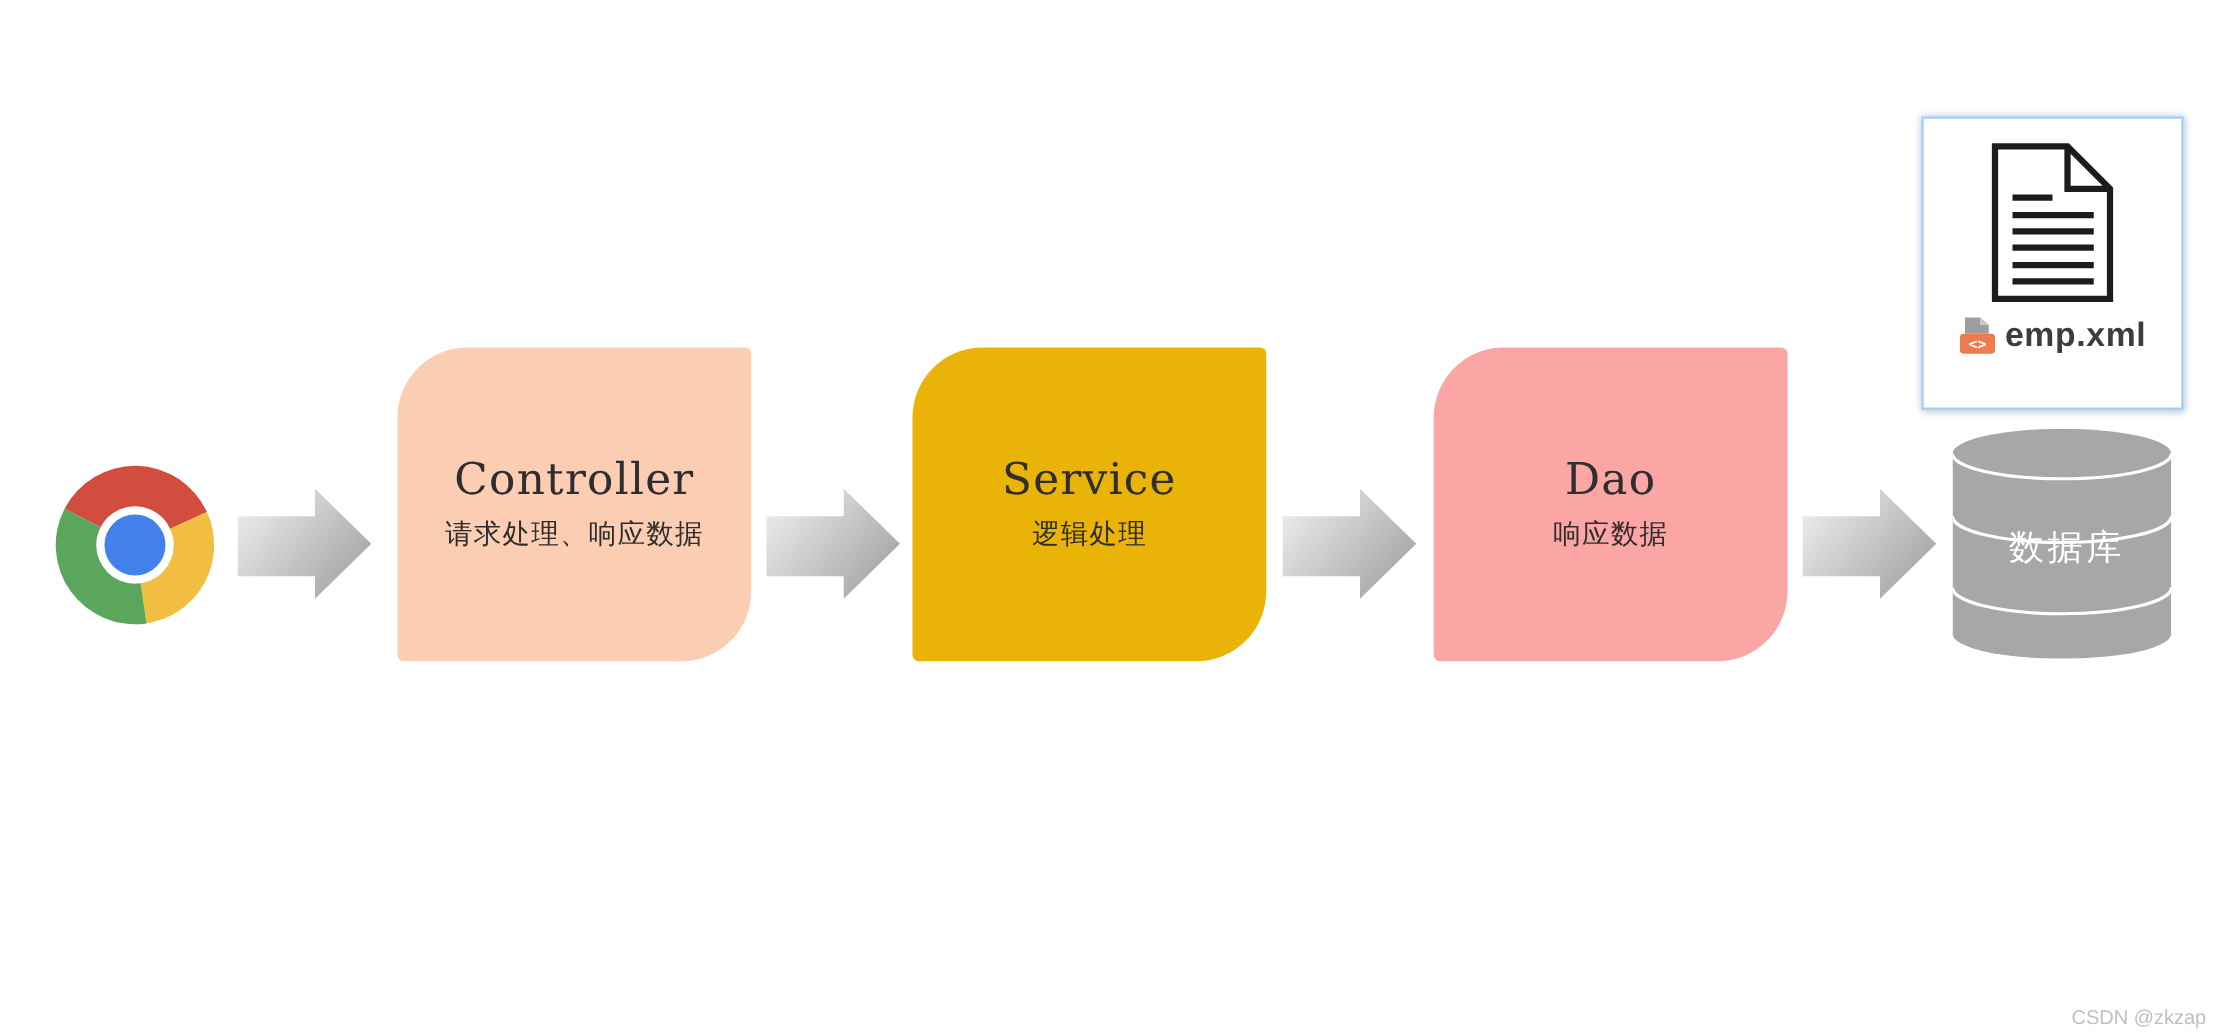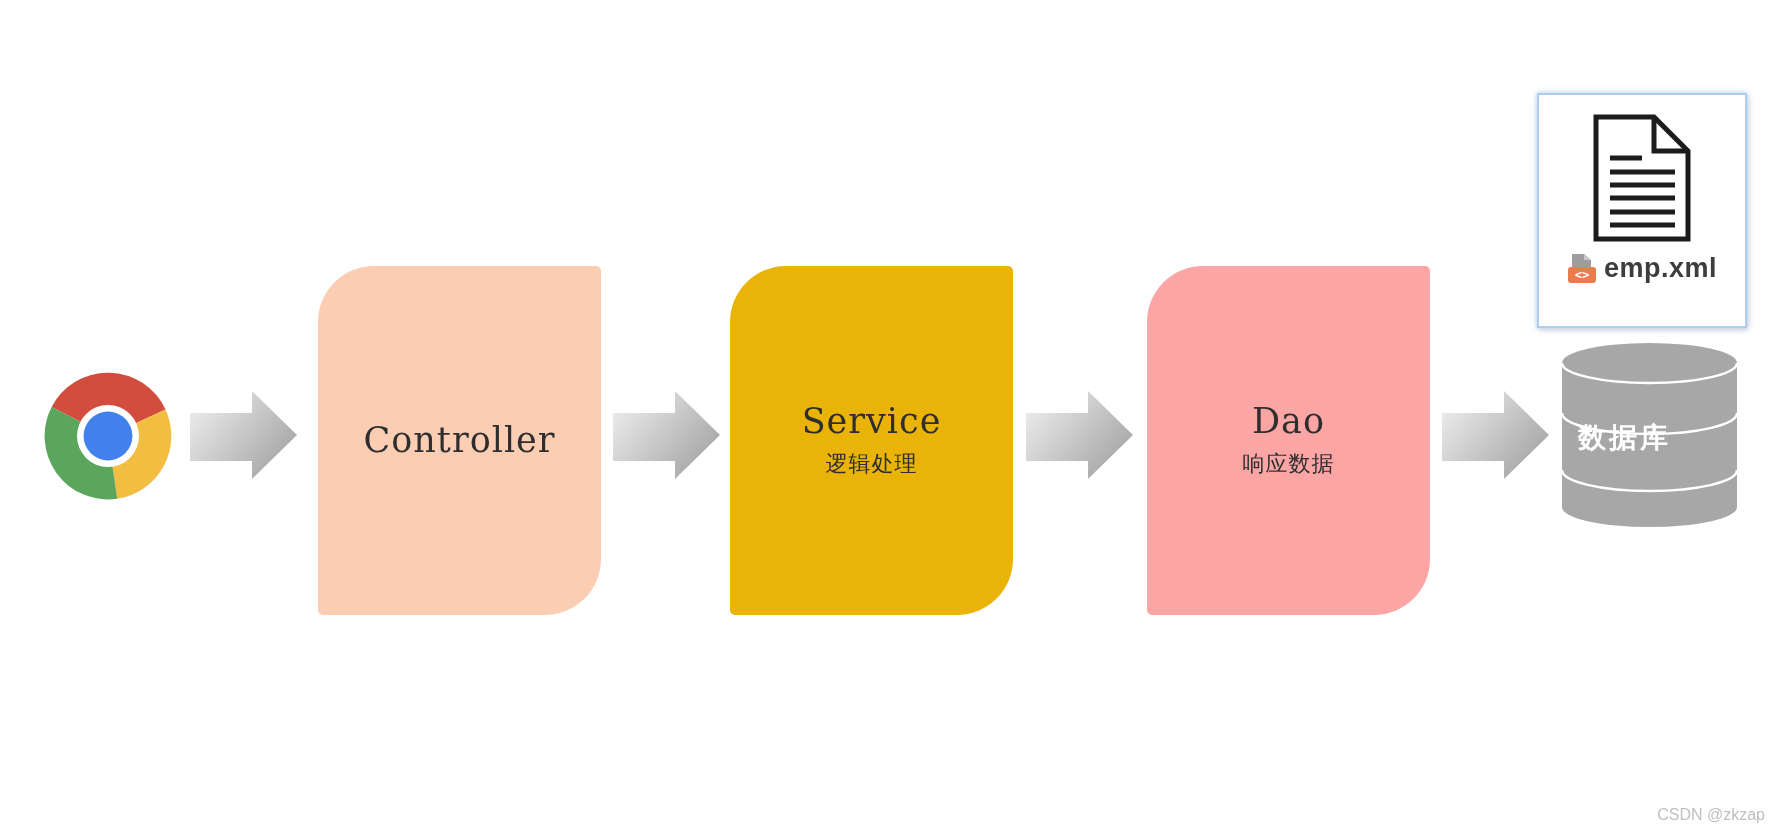--- a/index.html
+++ b/index.html
@@ -1,38 +1,38 @@
 <!DOCTYPE html>
 <html><head>
 <meta charset="utf-8">
 <style>
   html,body{margin:0;padding:0;background:#ffffff;}
   .canvas{position:relative;width:1777px;height:827px;background:#ffffff;overflow:hidden;
           font-family:"Liberation Sans","DejaVu Sans",sans-serif;}
 
   
-  .node{position:absolute;top:266px;width:283px;height:349px;
+  .node{position:absolute;top:278px;width:283px;height:251px;
         border-radius:56px 5px 56px 5px;
         display:flex;flex-direction:column;align-items:center;justify-content:center;}
   .node-title{font-family:"DejaVu Serif","Liberation Serif",serif;
               font-size:35px;letter-spacing:1px;color:#2e2e2e;line-height:1.1;}
   .node-subtitle{font-family:"DejaVu Serif","Liberation Serif",serif;
                  font-size:22px;color:#2e2e2e;margin-top:9px;letter-spacing:1px;}
 
   
   .arrow{position:absolute;top:389px;width:107px;height:92px;}
 
   
   .chrome{position:absolute;left:42px;top:370px;width:132px;height:132px;}
 
   
   .db{position:absolute;left:1562px;top:343px;width:175px;height:184px;}
-  .db-label{position:absolute;left:16px;top:76px;width:100%;
+  .db-label{position:absolute;left:4px;top:76px;width:100%;text-align:center;
             color:#ffffff;font-size:28px;letter-spacing:3px;
-            font-family:"DejaVu Serif","Liberation Serif",serif;font-weight:bold;}
+            font-family:"DejaVu Serif","Liberation Serif",serif;}
 
   
   .file-card{position:absolute;left:1537px;top:93px;width:210px;height:235px;
              background:#ffffff;border:2px solid #abcdf0;box-sizing:border-box;
              box-shadow:0 0 6px rgba(120,165,225,.55),2px 3px 6px rgba(0,0,0,.10);}
   .doc-icon{position:absolute;left:51px;top:17px;}
   .file-label-row{position:absolute;left:0;top:156px;width:100%;height:34px;
                   display:flex;align-items:center;justify-content:center;gap:7px;}
   .file-label{font-size:27px;font-weight:600;color:#3d3d3d;letter-spacing:0.5px;}
 
@@ -65,20 +65,21 @@
   </svg>
   <svg class="arrow" style="left:1026px" viewBox="0 0 107 92">
     <polygon points="0,24 62,24 62,2 107,46 62,90 62,72 0,72" fill="url(#ag)"></polygon>
   </svg>
   <svg class="arrow" style="left:1442px" viewBox="0 0 107 92">
     <polygon points="0,24 62,24 62,2 107,46 62,90 62,72 0,72" fill="url(#ag)"></polygon>
   </svg>
 
   <div class="node" style="left: 318px; background: rgb(251, 205, 178);">
     <div class="node-title">Controller</div>
+    <div class="node-subtitle">请求处理、响应数据</div>
   </div>
   <div class="node" style="left: 730px; background: #eab308;">
     <div class="node-title">Service</div>
     <div class="node-subtitle">逻辑处理</div>
   </div>
   <div class="node" style="left: 1147px; background: #fca5a5;">
     <div class="node-title">Dao</div>
     <div class="node-subtitle">响应数据</div>
   </div>
 

